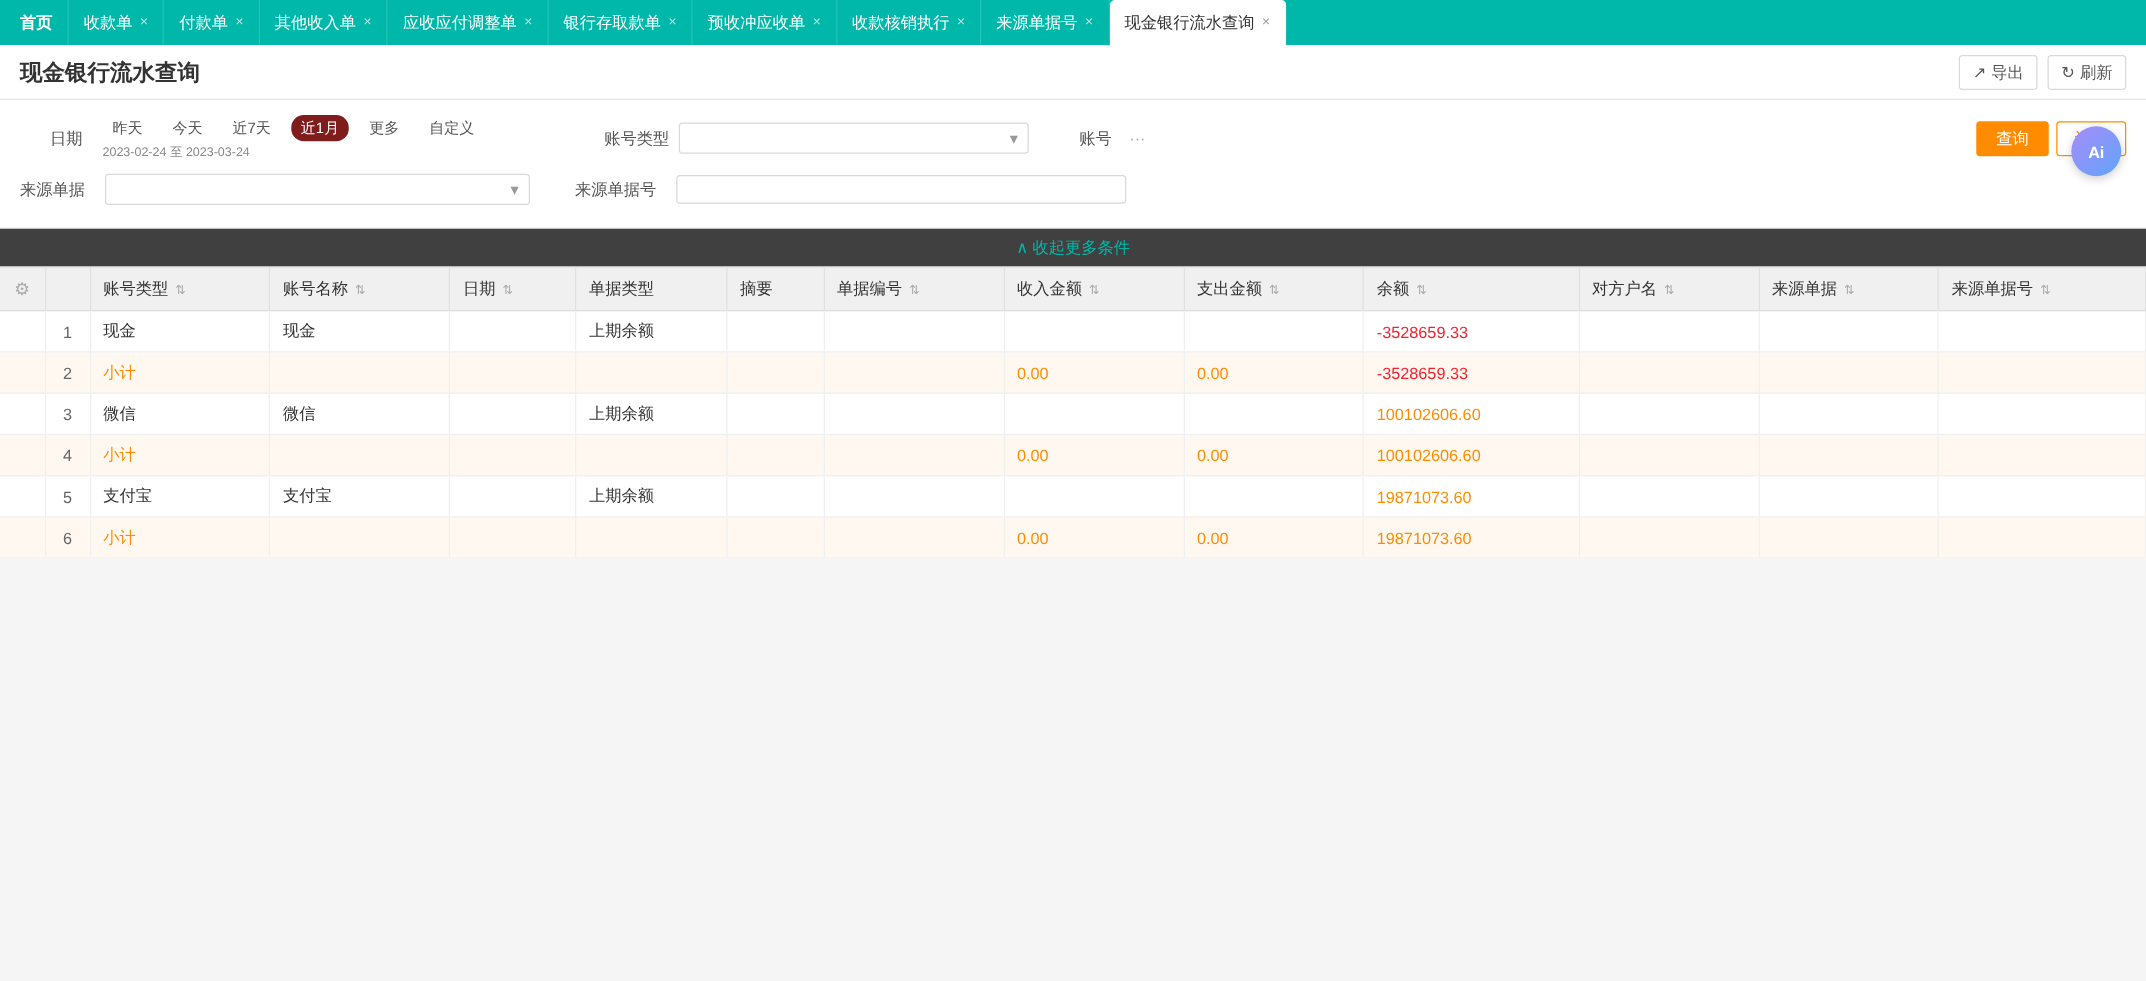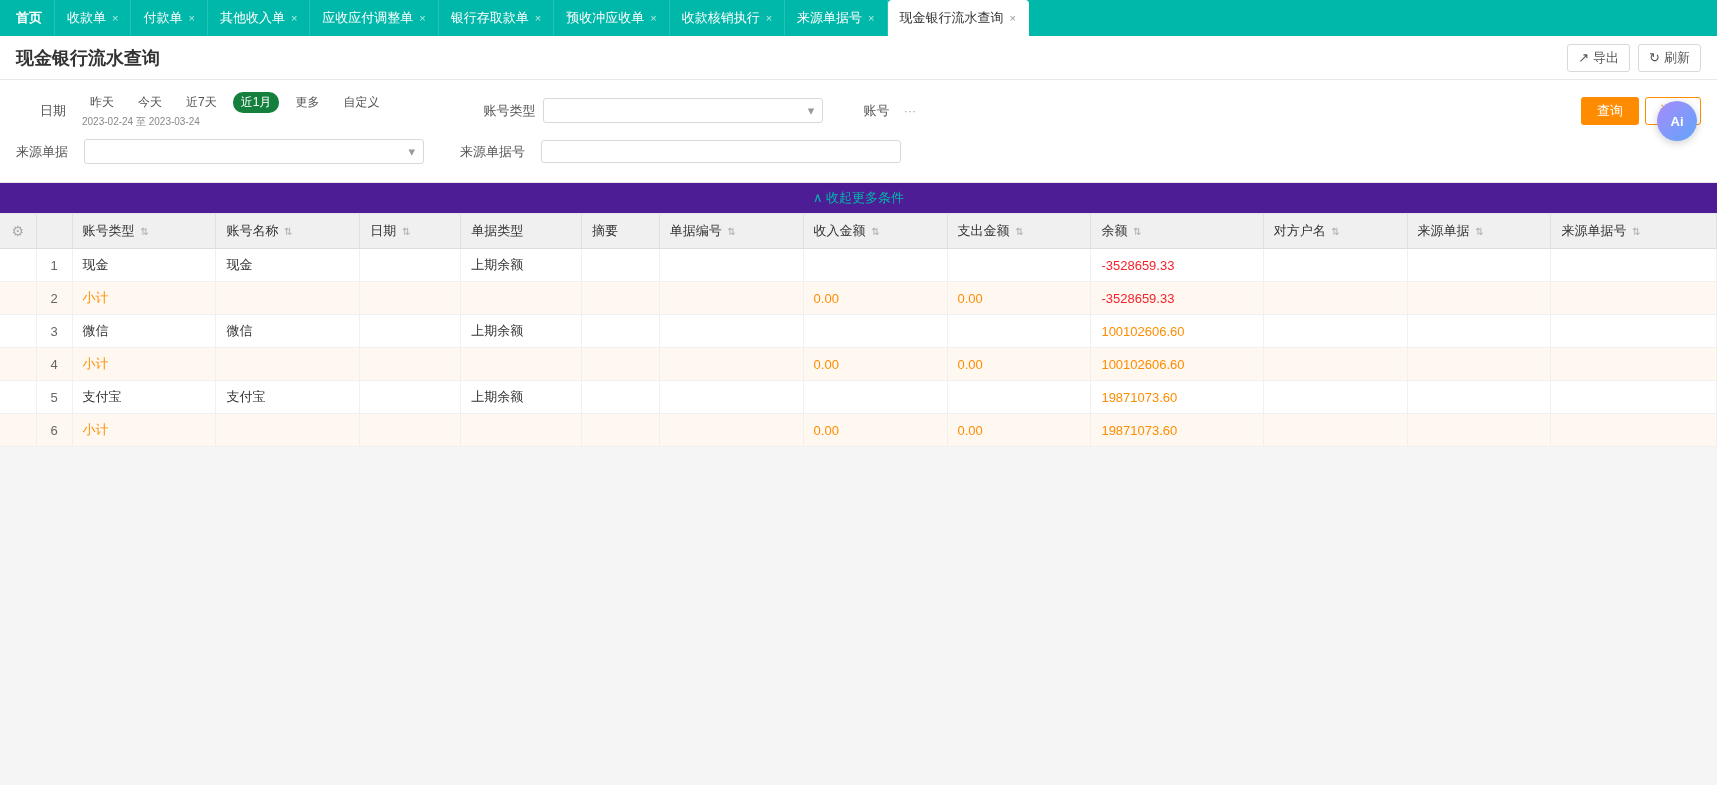--- a/index.html
+++ b/index.html
@@ -91,21 +91,21 @@
       gap: 8px;
     }
     .date-option {
       padding: 2px 8px;
       border-radius: 10px;
       cursor: pointer;
       font-size: 12px;
       color: #555;
     }
     .date-option.active {
-      background: #15803d;
+      background: #7f1d1d;
       color: #fff;
       border-radius: 10px;
     }
     .date-range {
       font-size: 10px;
       color: #888;
       margin-top: 2px;
     }
     .filter-select {
       display: flex;
@@ -127,21 +127,21 @@
       color: #333;
     }
     .filter-dots { color: #aaa; cursor: pointer; padding: 2px 6px; }
 
     .collapse-bar {
       text-align: center;
       padding: 6px;
       color: #00b8a9;
       cursor: pointer;
       font-size: 12px;
-      background: #4c1d95;
+      background: #404040;
       border-bottom: 1px solid #e8e8e8;
     }
 
     
     .query-btn {
       background: #ff8c00;
       color: #fff;
       border: none;
       border-radius: 3px;
       padding: 5px 16px;

